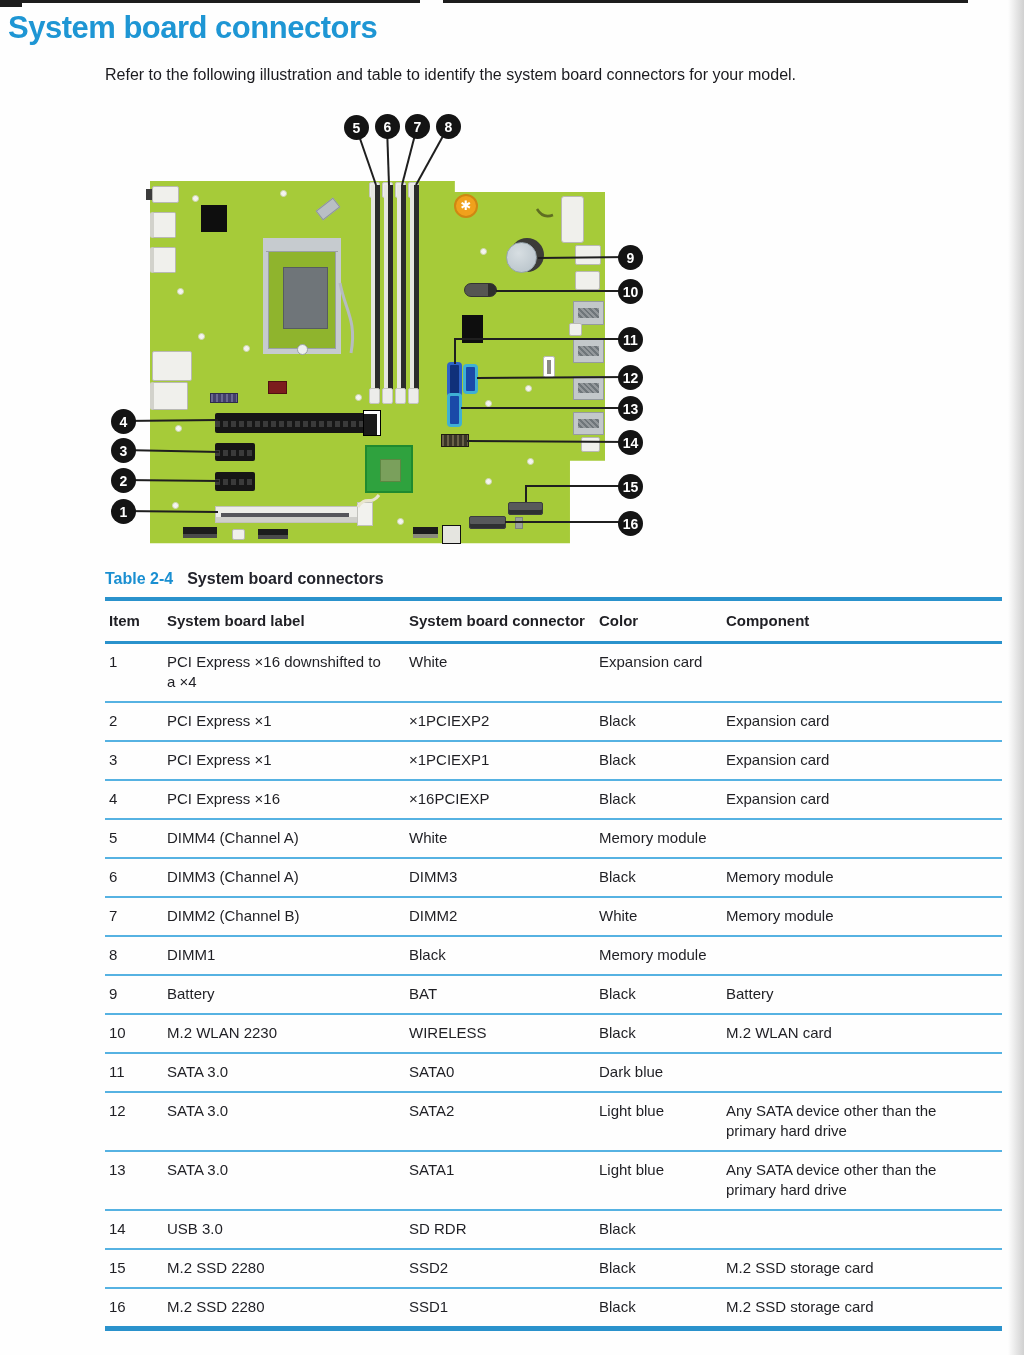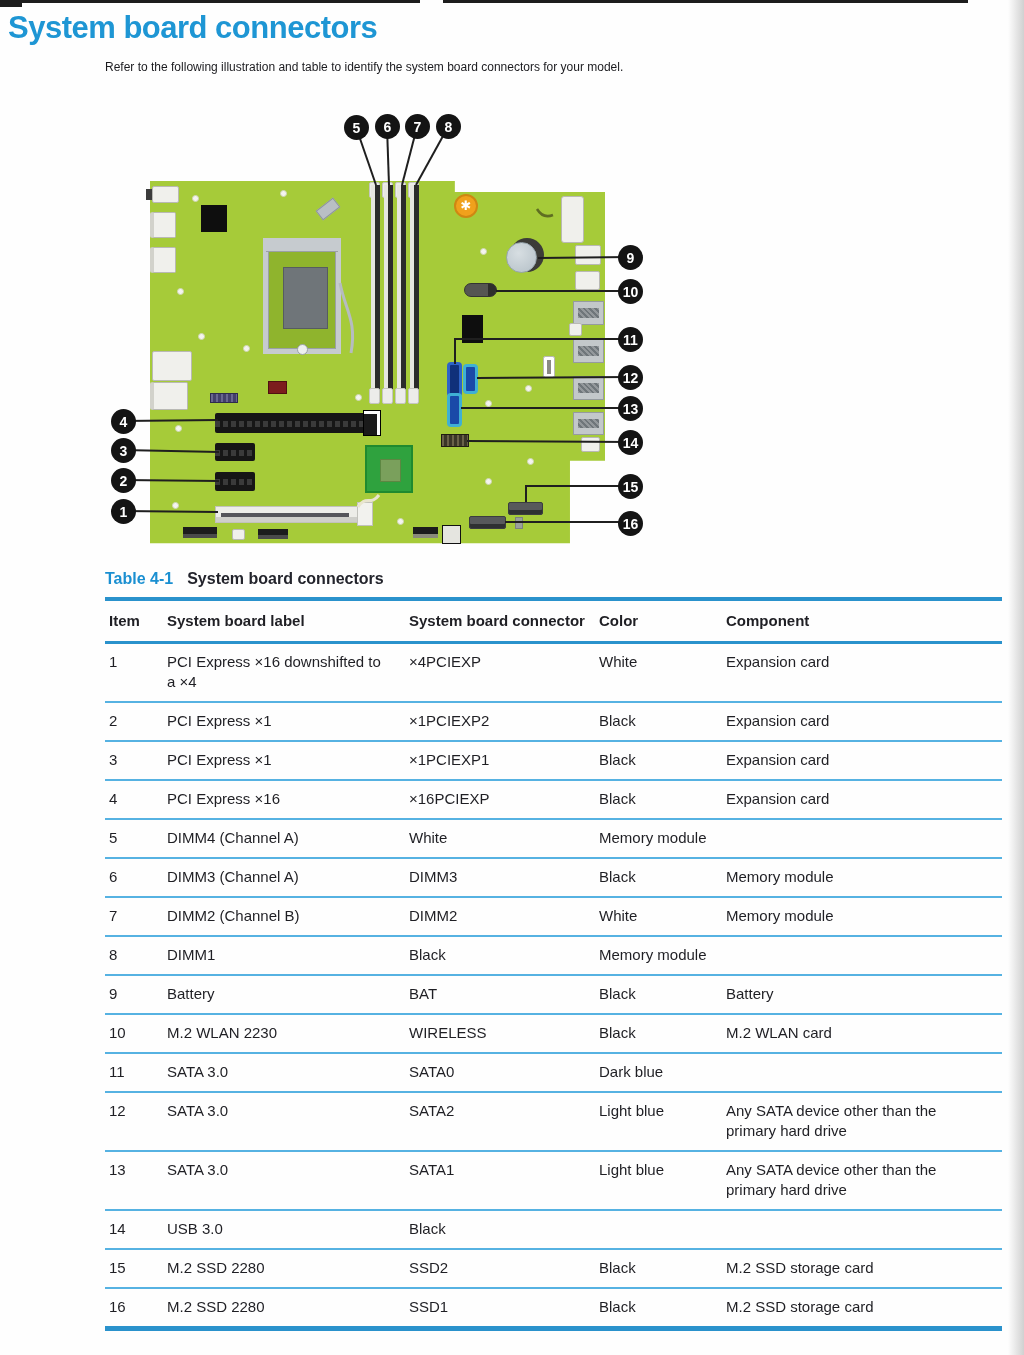--- a/index.html
+++ b/index.html
@@ -4,21 +4,21 @@
 <style>
   html,body{margin:0;padding:0;background:#e8e8e8;}
   .page{position:relative;width:1024px;height:1355px;margin:0 auto;background:#fefefe;
         font-family:"Liberation Sans","DejaVu Sans",sans-serif;color:#1f1f24;overflow:hidden;}
   
   .scanbar{position:absolute;background:#1d1d1d;}
   .scan-right{position:absolute;right:0;top:0;width:16px;height:100%;
               background:linear-gradient(to right,rgba(0,0,0,0),rgba(90,90,90,0.28));}
   
   .title{position:absolute;left:8px;top:10px;font-size:31px;font-weight:bold;color:#1e96d4;letter-spacing:-0.5px;}
-  .intro{position:absolute;left:105px;top:60px;font-size:12px;color:#1b1b1f;}
+  .intro{position:absolute;left:105px;top:66px;font-size:16px;color:#1b1b1f;}
   
   .figure{position:absolute;left:105px;top:105px;width:545px;height:455px;}
   .figure *{position:absolute;box-sizing:border-box;}
   .board{left:45px;top:73px;width:455px;height:369px;background:#a6cb39;
          clip-path:polygon(0% 0.8%,67% 0.8%,67% 3.8%,100% 3.8%,100% 76.6%,92.3% 76.6%,92.3% 99%,0% 99%);
          filter:drop-shadow(0 3px 3px rgba(0,0,0,0.18));}
   .whitedot{width:7px;height:7px;border-radius:50%;background:#f4f4ef;border:1px solid #cfd6b2;}
   .ioport{background:#f0f0ec;border:1px solid #b9b9b4;border-radius:2px;}
   .ridge{border-left:4px solid #d2d2cb;}
   .grid4{display:grid;grid-template-columns:1fr 1fr;grid-template-rows:1fr 1fr;gap:3px;background:#0e0e0e;padding:4px;}
@@ -228,37 +228,36 @@
     <div class="callout" style="left:513px;top:174px;">10</div>
     <div class="callout" style="left:513px;top:222px;">11</div>
     <div class="callout" style="left:513px;top:260px;">12</div>
     <div class="callout" style="left:513px;top:291px;">13</div>
     <div class="callout" style="left:513px;top:325px;">14</div>
     <div class="callout" style="left:513px;top:369px;">15</div>
     <div class="callout" style="left:513px;top:406px;">16</div>
   </div>
 
   <div class="caption">
-    <span class="lbl">Table 4-1</span><span class="cap-title">System board connectors</span>
+    <span class="lbl">Table 2-4</span><span class="cap-title">System board connectors</span>
   </div>
 
   <div class="tbl">
     <div class="t-row t-head">
       <div>Item</div>
       <div>System board label</div>
       <div>System board connector</div>
       <div>Color</div>
       <div>Component</div>
     </div>
     <div class="t-body">
 
         <div class="t-row">
           <div>1</div>
           <div>PCI Express ×16 downshifted to a ×4</div>
-          <div>×4PCIEXP</div>
           <div>White</div>
           <div>Expansion card</div>
         </div>
 
         <div class="t-row">
           <div>2</div>
           <div>PCI Express ×1</div>
           <div>×1PCIEXP2</div>
           <div>Black</div>
           <div>Expansion card</div>
@@ -345,20 +344,21 @@
           <div>13</div>
           <div>SATA 3.0</div>
           <div>SATA1</div>
           <div>Light blue</div>
           <div>Any SATA device other than the primary hard drive</div>
         </div>
 
         <div class="t-row">
           <div>14</div>
           <div>USB 3.0</div>
+          <div>SD RDR</div>
           <div>Black</div>
         </div>
 
         <div class="t-row">
           <div>15</div>
           <div>M.2 SSD 2280</div>
           <div>SSD2</div>
           <div>Black</div>
           <div>M.2 SSD storage card</div>
         </div>

